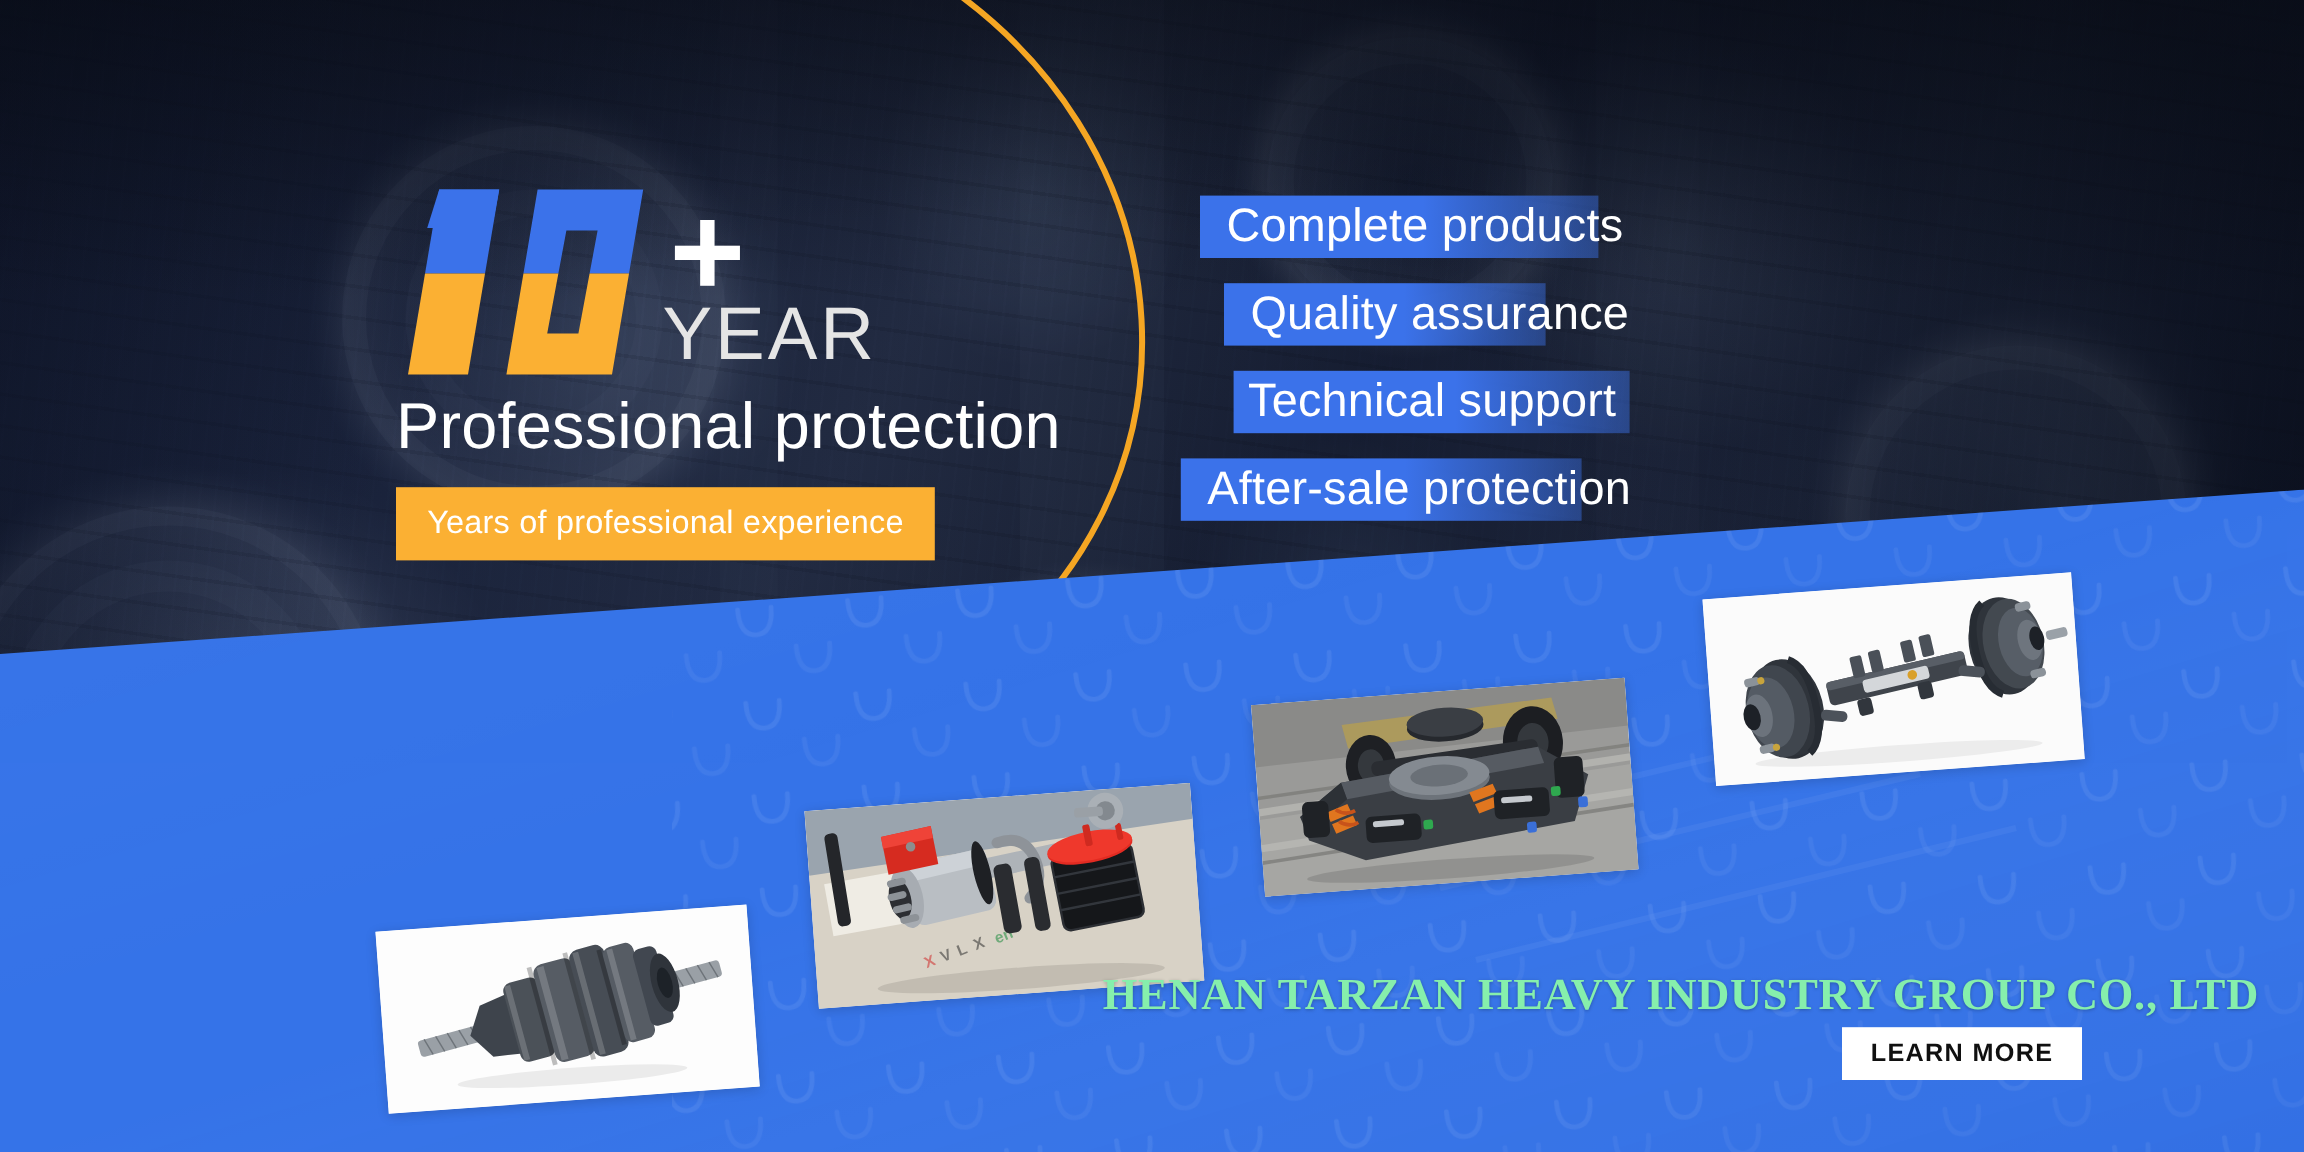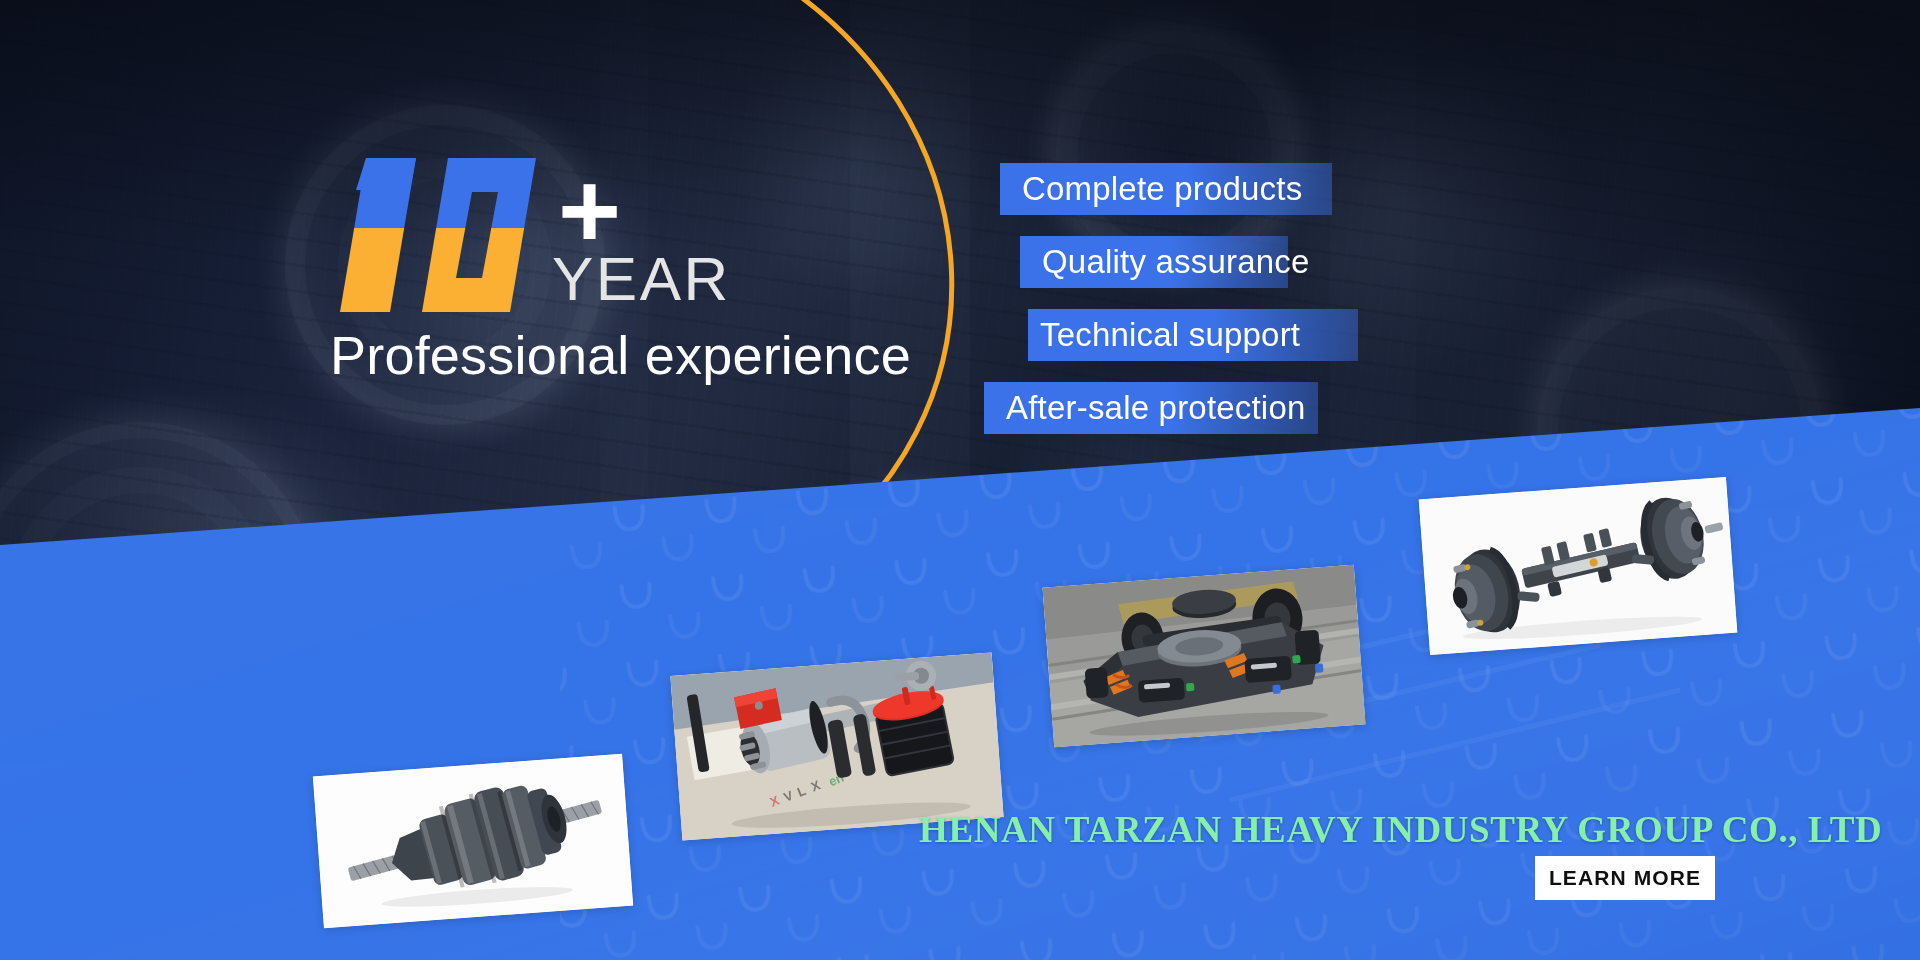--- a/index.html
+++ b/index.html
@@ -101,21 +101,21 @@
     padding:14px 26px 16px 26px;
   }
 
   
   .features { position:absolute; left:0; top:0; width:1920px; height:960px; }
   .feat {
     position:absolute;
     height:52px;
     display:flex; align-items:center;
     color:#ffffff;
-    font-size:33px;
+    font-size:39px;
     font-weight:400;
     letter-spacing:.2px;
     white-space:nowrap;
     padding-left:22px;
     background:linear-gradient(90deg,#3b72ea 0%,#3b72ea 56%,rgba(59,114,234,.45) 100%);
   }
   .feat.f0 { left:1000px; top:163px;  width:332px; }
   .feat.f1 { left:1020px; top:236px;  width:268px; }
   .feat.f2 { left:1028px; top:309px;  width:330px;padding-left:12px; }
   .feat.f3 { left:984px; top:382px;  width:334px; }
@@ -153,21 +153,21 @@
     color:#86efac;
     font-family:"Liberation Serif", serif;
     font-weight:700;
     font-size:37px;
     letter-spacing:.6px;
     white-space:nowrap;
     text-shadow:0 1px 3px rgba(0,0,0,.28);
   }
   .cta {
     position:absolute; left:1535px; top:856px;
-    width:180px; height:44px;
+    width:200px; height:44px;
     background:#ffffff;
     color:#101010;
     font-size:21px;
     font-weight:700;
     letter-spacing:1.1px;
     display:flex; align-items:center; justify-content:center;
     cursor:pointer;
   }
 </style>
 </head>
@@ -246,22 +246,23 @@
           </g>
         <g clip-path="url(#clipBot)" fill="#fbb033">
             <use href="#tenGlyph"></use>
           </g>
       </svg>
 
       <span class="plus">+</span>
       <span class="year">YEAR</span>
     </div>
 
-    <div class="prof">Professional experience</div>
-
+    <div class="prof">Professional protection</div>
+
+    <div class="badge">Years of professional experience</div>
   </div>
 
   <div class="features">
     <div class="feat f0">Complete products</div>
     <div class="feat f1">Quality assurance</div>
     <div class="feat f2">Technical support</div>
     <div class="feat f3">After-sale protection</div>
   </div>
 
   <div class="band">

